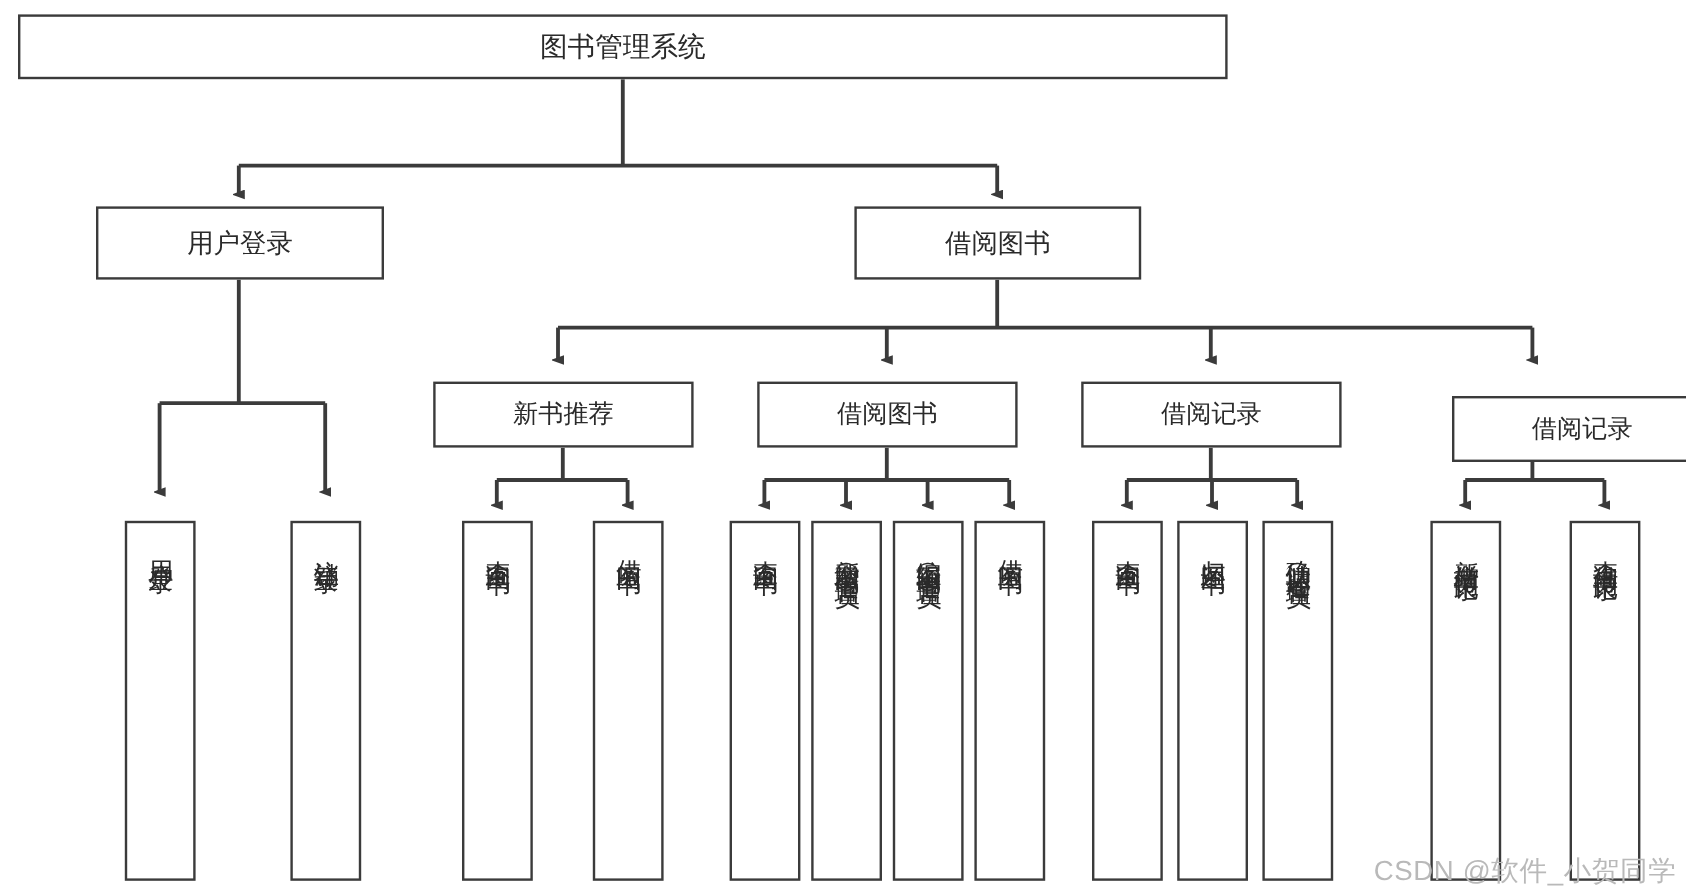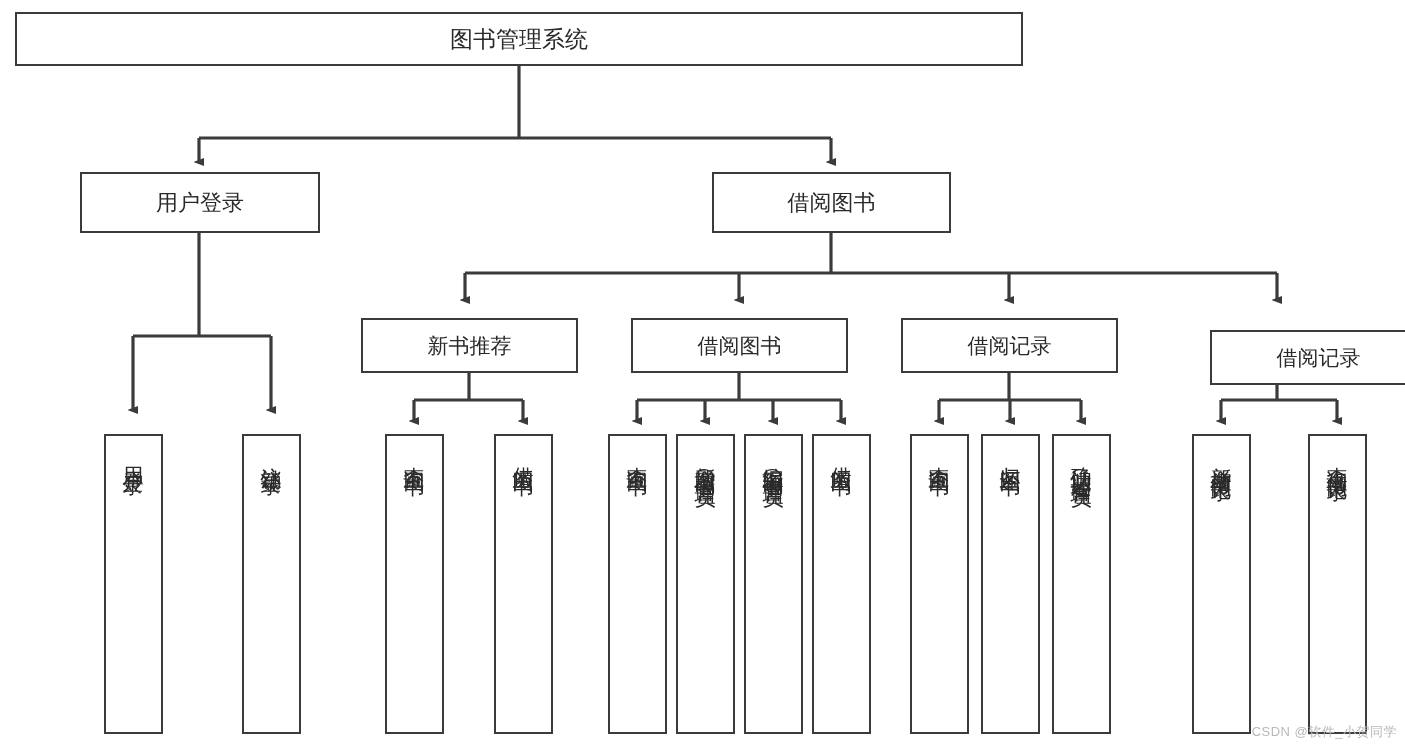--- a/index.html
+++ b/index.html
@@ -60,21 +60,21 @@
     white-space: nowrap;
   }
   .htext {
     line-height: 1;
     white-space: nowrap;
   }
   #watermark {
     position: absolute;
     right: 8px;
     bottom: 6px;
-    font-size: 13px;
+    font-size: 23px;
     color: #b9b9b9;
     letter-spacing: 0.5px;
     white-space: nowrap;
   }
 </style>
 </head>
 <body>
 
 <div id="diagram-root">
 

